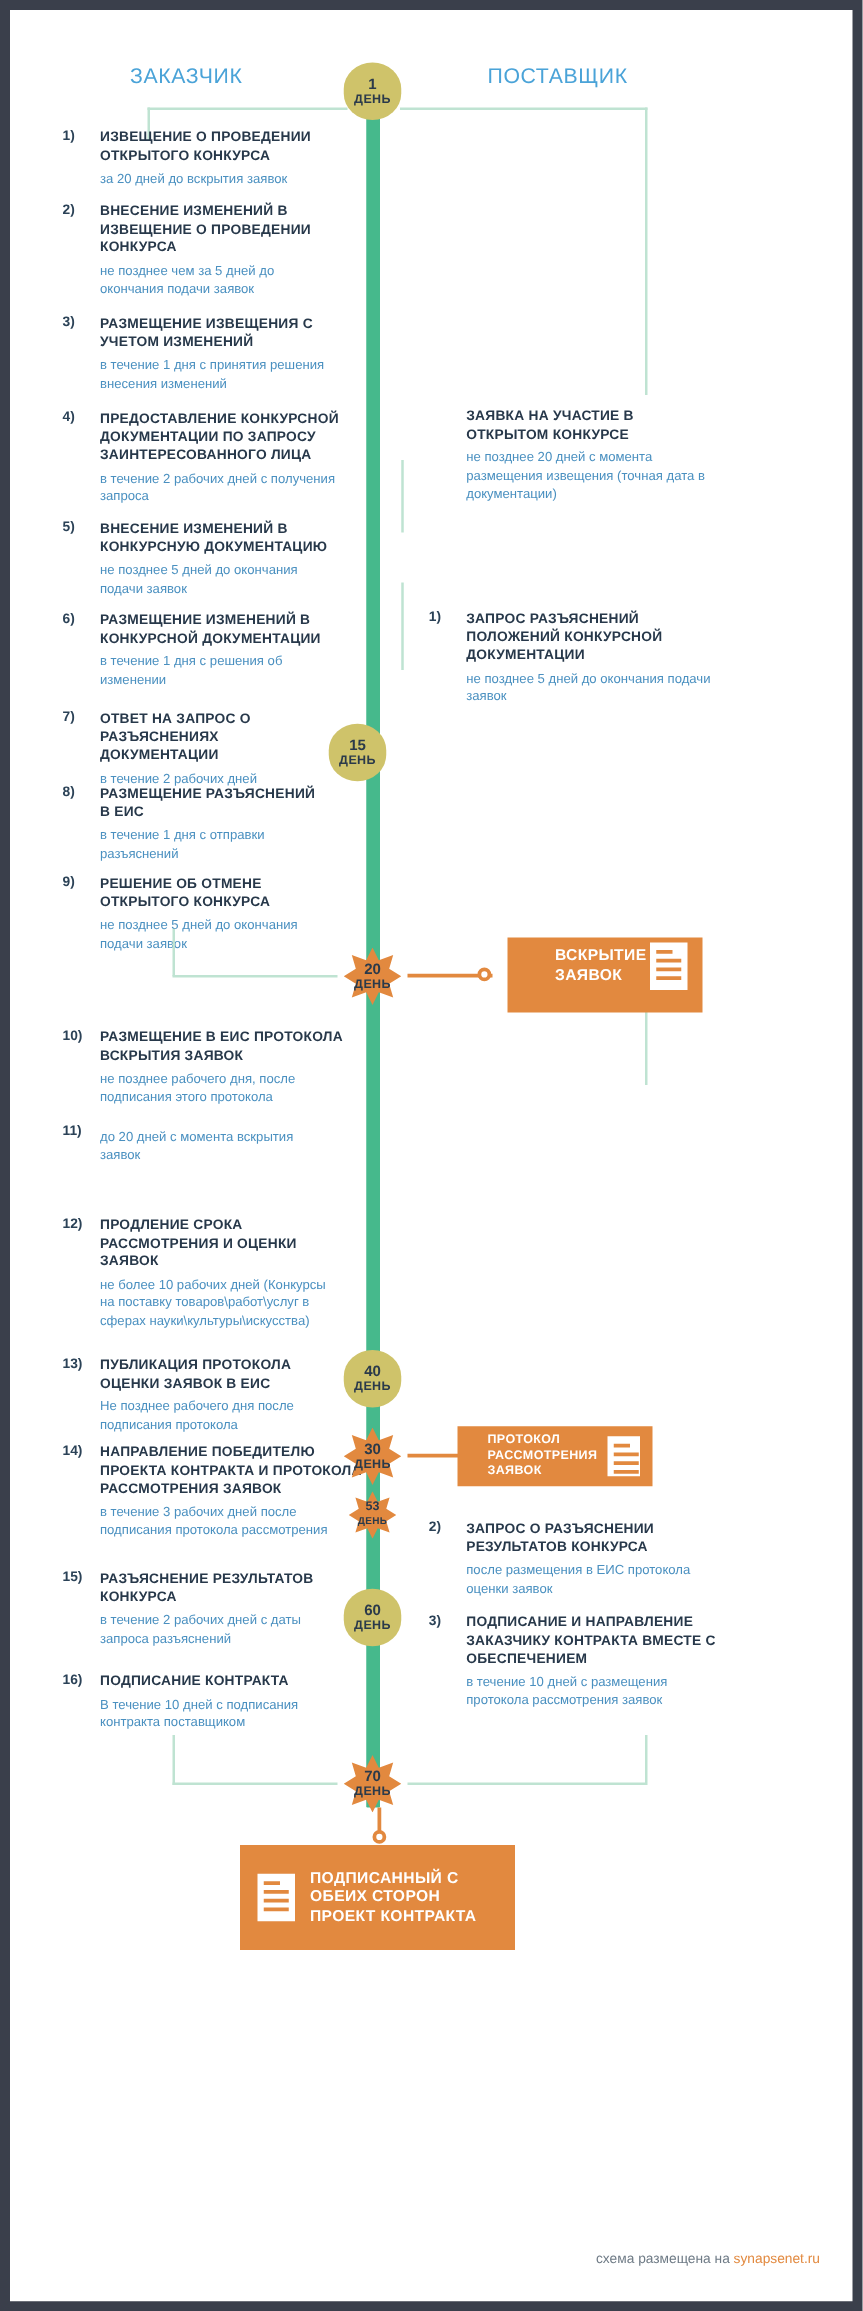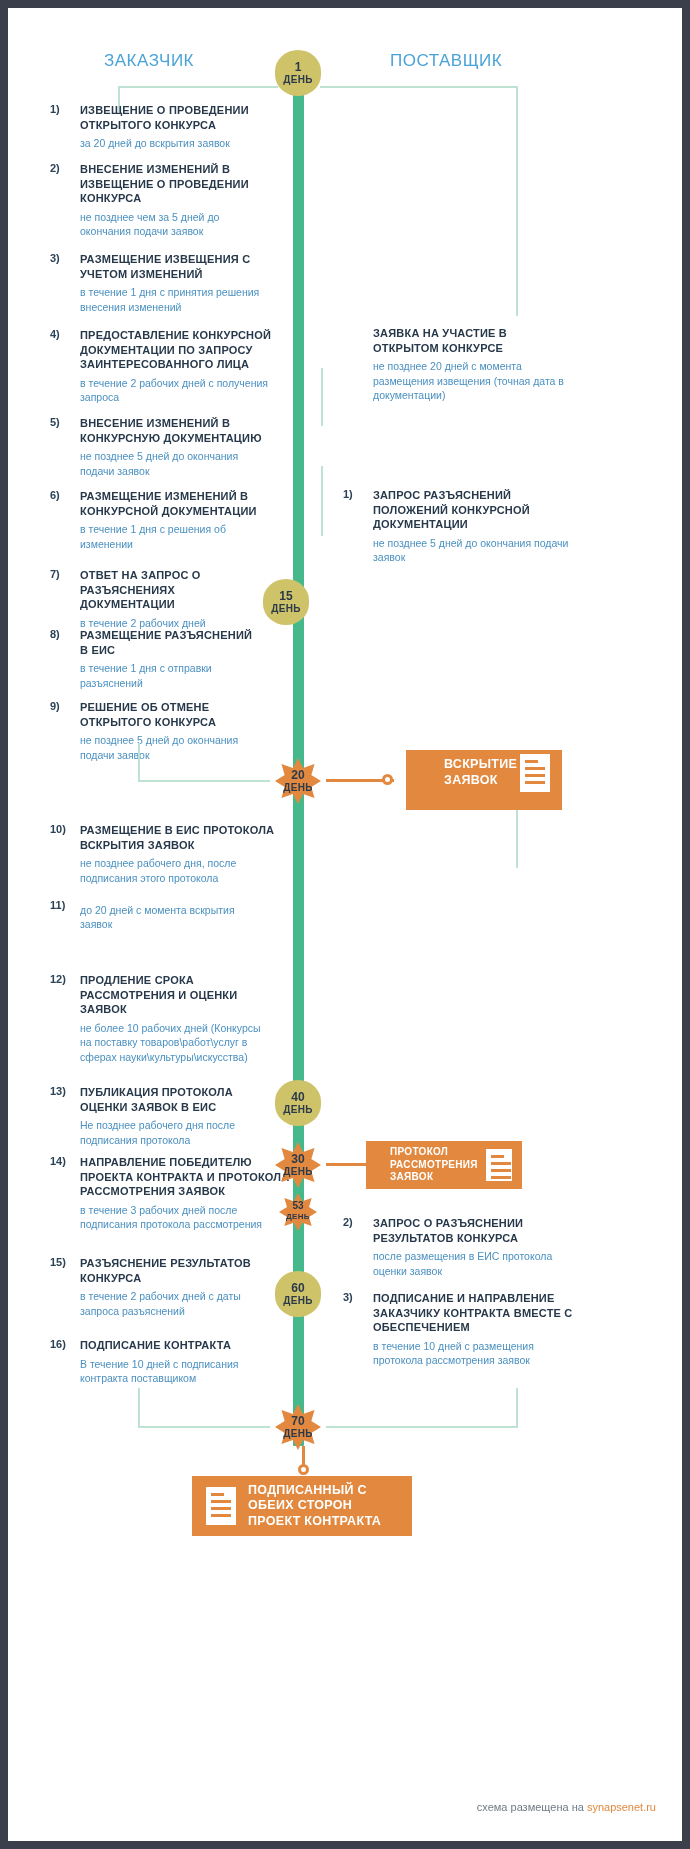--- a/index.html
+++ b/index.html
@@ -387,21 +387,21 @@
         <i></i>
       </div>
   </div>
 
   <div class="hline" style="left:130px; top:1418px; width:132px;"></div>
   <div class="vline" style="left:130px; top:1380px; height:40px;"></div>
   <div class="hline" style="left:318px; top:1418px; width:190px;"></div>
   <div class="vline" style="left:508px; top:1380px; height:40px;"></div>
   <div class="connector" style="left:294px; top:1438px; width:3px; height:24px;"></div>
   <div class="conn-dot" style="left:290px; top:1456px;"></div>
-  <div class="callout" style="left:184px; top:1468px; width:220px; height:60px; padding:0 12px 0 14px;">
+  <div class="callout" style="left:184px; top:1468px; width:220px; height:84px; padding:0 12px 0 14px;">
     <div class="doc-icon" style="margin-right:12px;">
         <i></i>
         <i></i>
         <i></i>
         <i></i>
       </div>
     <div class="ctext">ПОДПИСАННЫЙ С ОБЕИХ СТОРОН ПРОЕКТ КОНТРАКТА</div>
   </div>
 
   <div class="footer">

